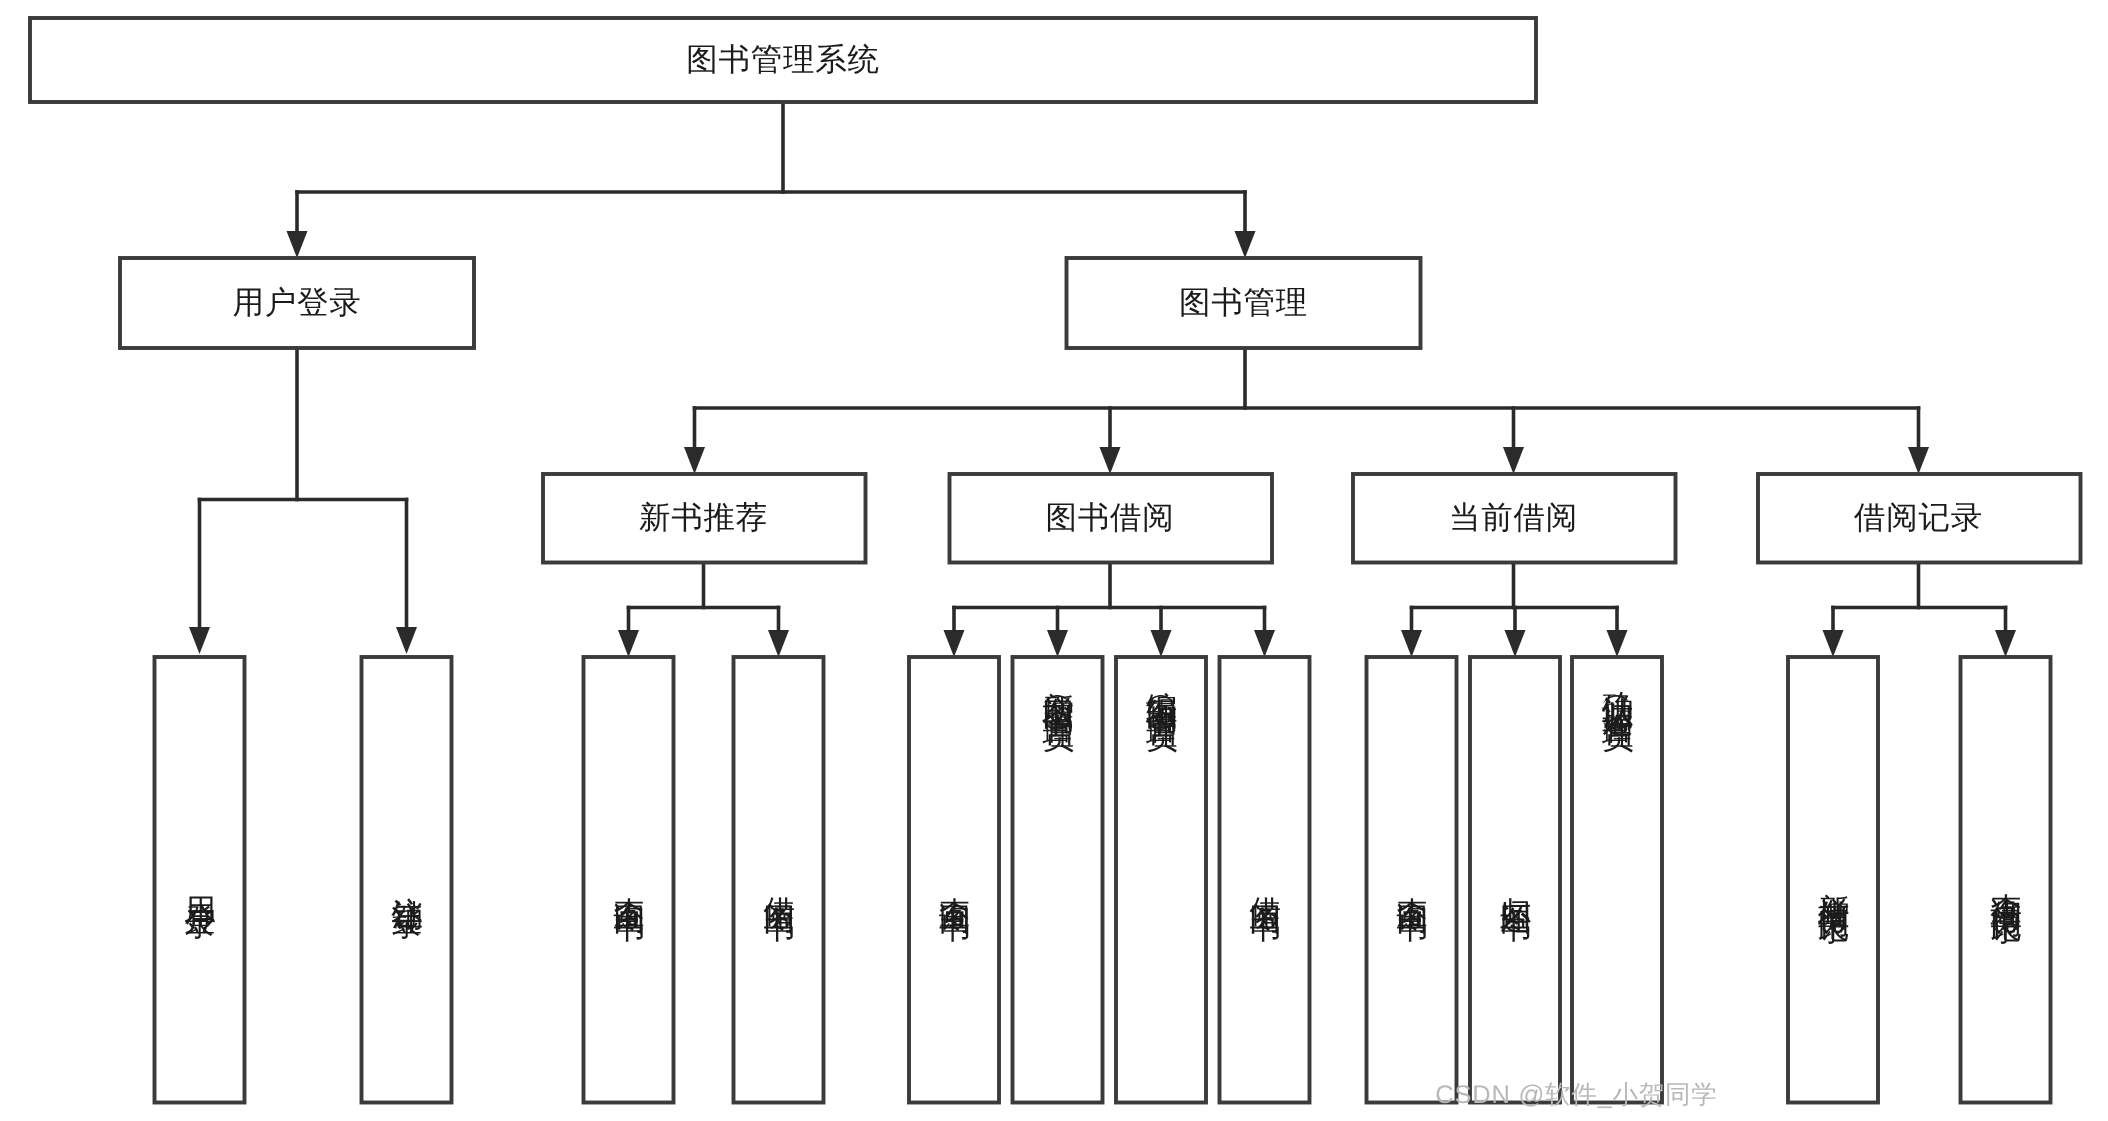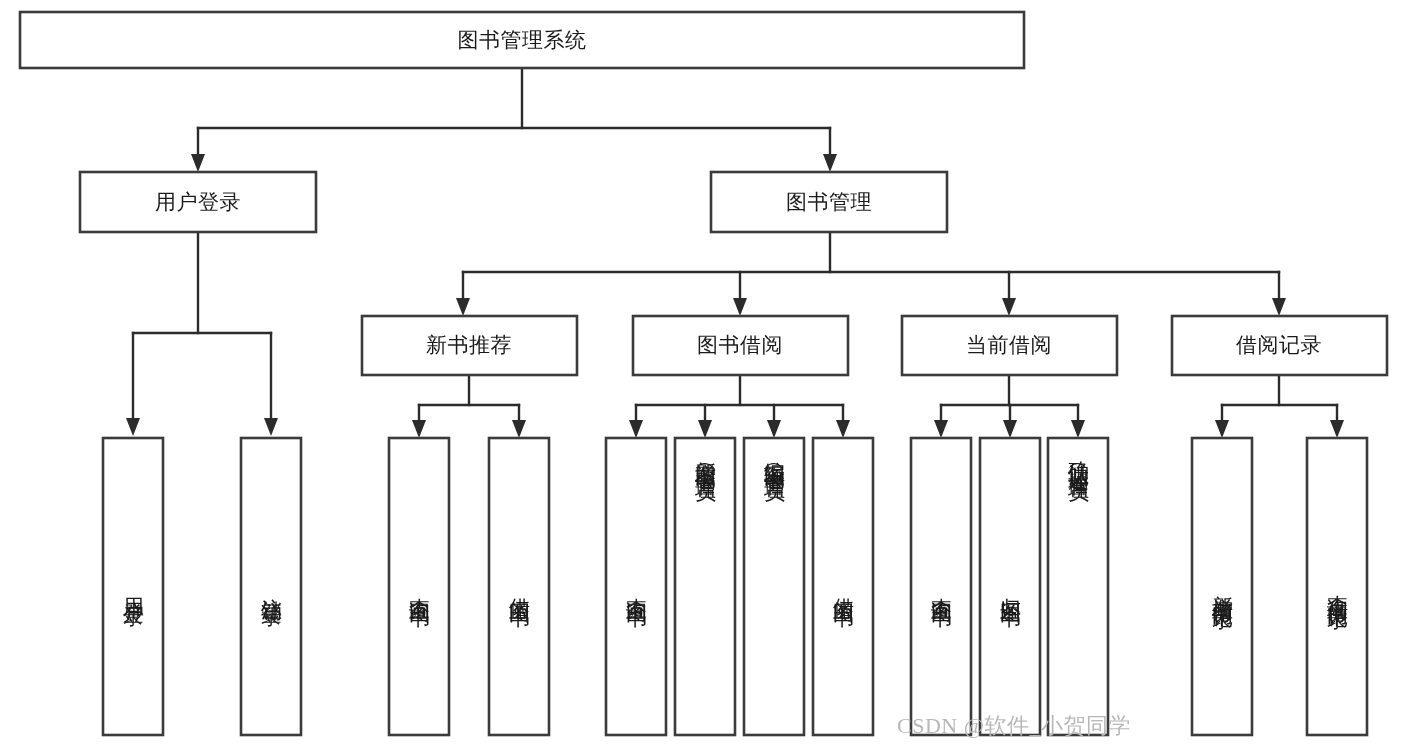--- a/index.html
+++ b/index.html
@@ -27,23 +27,23 @@
     writing-mode:vertical-rl;
     text-orientation:upright;
     font-family:"DejaVu Sans","Liberation Sans",sans-serif;
     font-size:21px;color:#1b1b1b;
     line-height:1.0;
     letter-spacing:3px;
     white-space:nowrap;
     pointer-events:none;
   }
   .watermark{
-    position:absolute;right:20px;bottom:6px;
-    font-family:Liberation Serif, serif;
-    font-size:22px;color:#b8b8b8;letter-spacing:0.5px;
+    position:absolute;right:6px;bottom:6px;
+    font-family:Liberation Sans, sans-serif;
+    font-size:17px;color:#b8b8b8;letter-spacing:0.5px;
     white-space:nowrap;
   }
 </style>
 </head>
 <body>
 
 <div id="diagram-root">
 
   <svg id="tree-svg" viewBox="0 0 1405 747">
     <defs>

